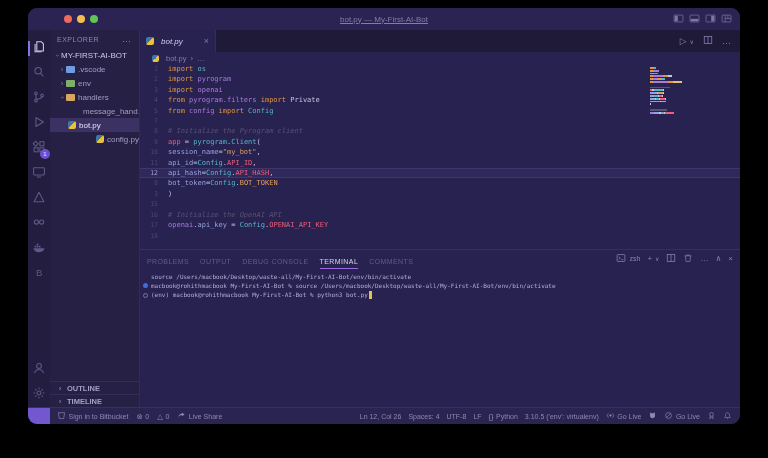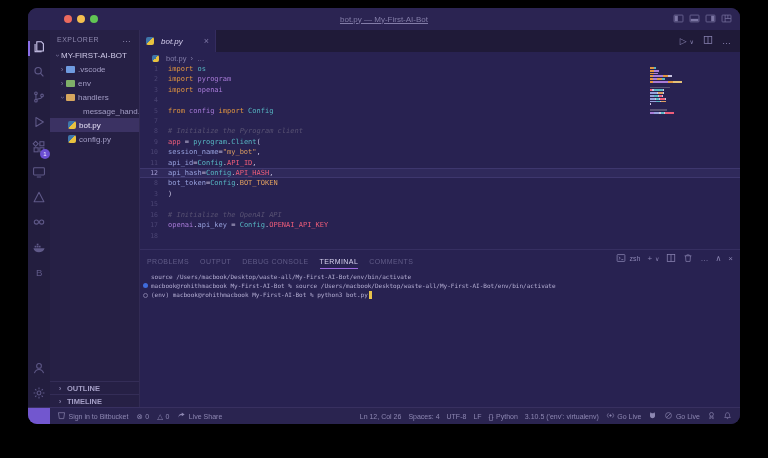--- a/index.html
+++ b/index.html
@@ -246,21 +246,21 @@
             <span>handlers</span>
           </div>
           <div class="tree-row" style="padding-left: 30px;">
             <span class="py-icon"></span>
             <span>message_hand...</span>
           </div>
           <div class="tree-row selected" style="padding-left: 18px;">
             <span class="py-icon"></span>
             <span>bot.py</span>
           </div>
-          <div class="tree-row" style="padding-left: 18px;">
+          <div class="tree-row" style="padding-left: 18px; justify-content: flex-end;">
             <span class="py-icon"></span>
             <span>config.py</span>
           </div>
         </div>
       <div class="sb-bottom" id="sbBottom">
           <div class="sb-sec">
             <span class="chev">›</span>
             <span>OUTLINE</span>
           </div>
           <div class="sb-sec">
@@ -295,21 +295,21 @@
         <span>bot.py</span>
         <span>›</span>
         <span>…</span>
       </div>
 
       <div class="codewrap">
         <div id="code">
             <div class="cline"><span class="ln">1</span><span><span class="tok-kw">import </span><span class="tok-tl">os</span></span></div>
             <div class="cline"><span class="ln">2</span><span><span class="tok-kw">import </span><span class="tok-mod">pyrogram</span></span></div>
             <div class="cline"><span class="ln">3</span><span><span class="tok-kw">import </span><span class="tok-mod">openai</span></span></div>
-            <div class="cline"><span class="ln">4</span></div>
+            <div class="cline"><span class="ln">4</span><span><span class="tok-kw">from </span><span class="tok-mod">pyrogram.filters</span><span class="tok-kw"> import </span><span class="tok-pl">Private</span></span></div>
             <div class="cline"><span class="ln">5</span><span><span class="tok-kw">from </span><span class="tok-mod">config</span><span class="tok-kw"> import </span><span class="tok-tl">Config</span></span></div>
             <div class="cline"><span class="ln">7</span><span></span></div>
             <div class="cline"><span class="ln">8</span><span><span class="tok-cm"># Initialize the Pyrogram client</span></span></div>
             <div class="cline"><span class="ln">9</span><span><span class="tok-pk">app</span><span class="tok-pl"> = </span><span class="tok-tl">pyrogram</span><span class="tok-pl">.</span><span class="tok-tl">Client</span><span class="tok-pl">(</span></span></div>
             <div class="cline"><span class="ln">10</span><span><span class="tok-pr">session_name</span><span class="tok-pl">=</span><span class="tok-st">"my_bot"</span><span class="tok-pl">,</span></span></div>
             <div class="cline"><span class="ln">11</span><span><span class="tok-pr">api_id</span><span class="tok-pl">=</span><span class="tok-tl">Config</span><span class="tok-pl">.</span><span class="tok-pk">API_ID</span><span class="tok-pl">,</span></span></div>
             <div class="cline active"><span class="ln">12</span><span><span class="tok-pr">api_hash</span><span class="tok-pl">=</span><span class="tok-tl">Config</span><span class="tok-pl">.</span><span class="tok-pk">API_HASH</span><span class="tok-pl">,</span></span></div>
             <div class="cline"><span class="ln">8</span><span><span class="tok-pr">bot_token</span><span class="tok-pl">=</span><span class="tok-tl">Config</span><span class="tok-pl">.</span><span class="tok-or">BOT_TOKEN</span></span></div>
             <div class="cline"><span class="ln">3</span><span><span class="tok-pl">)</span></span></div>
             <div class="cline"><span class="ln">15</span><span></span></div>

